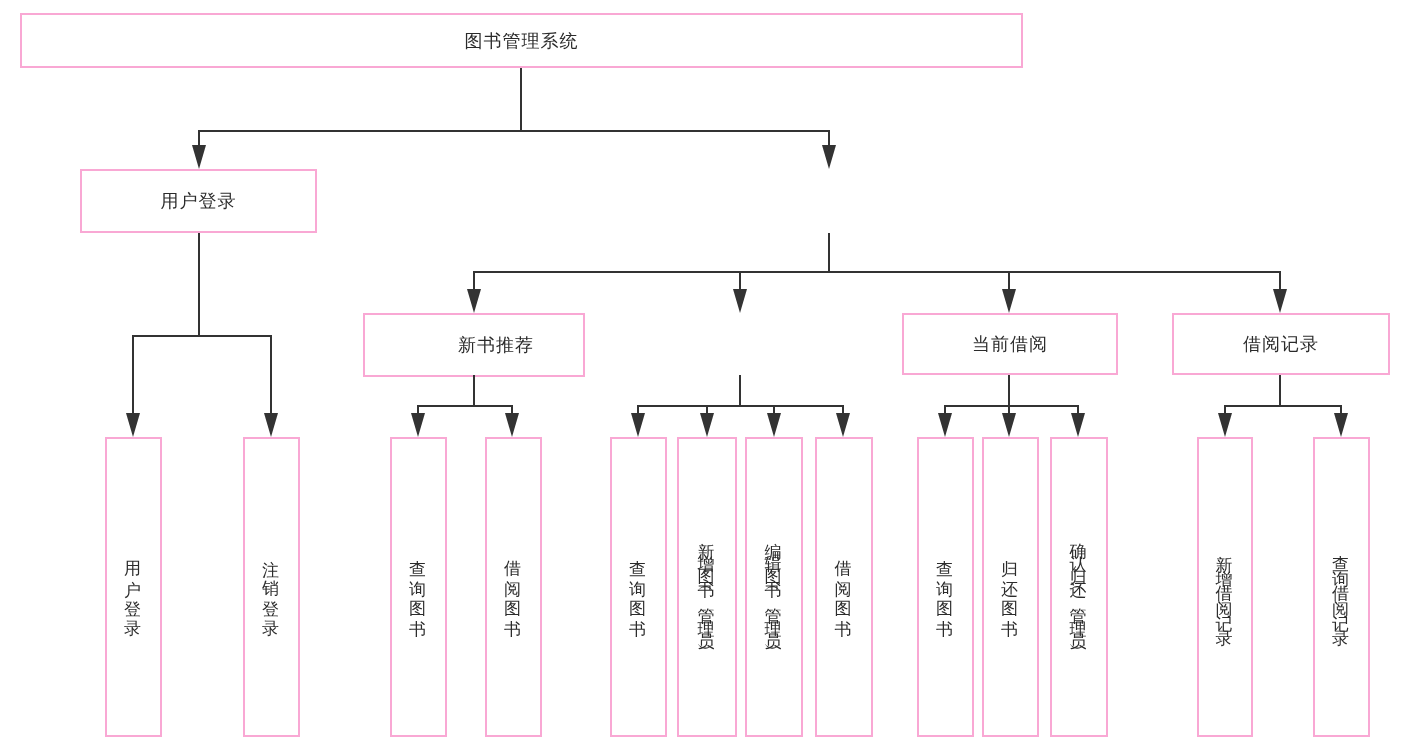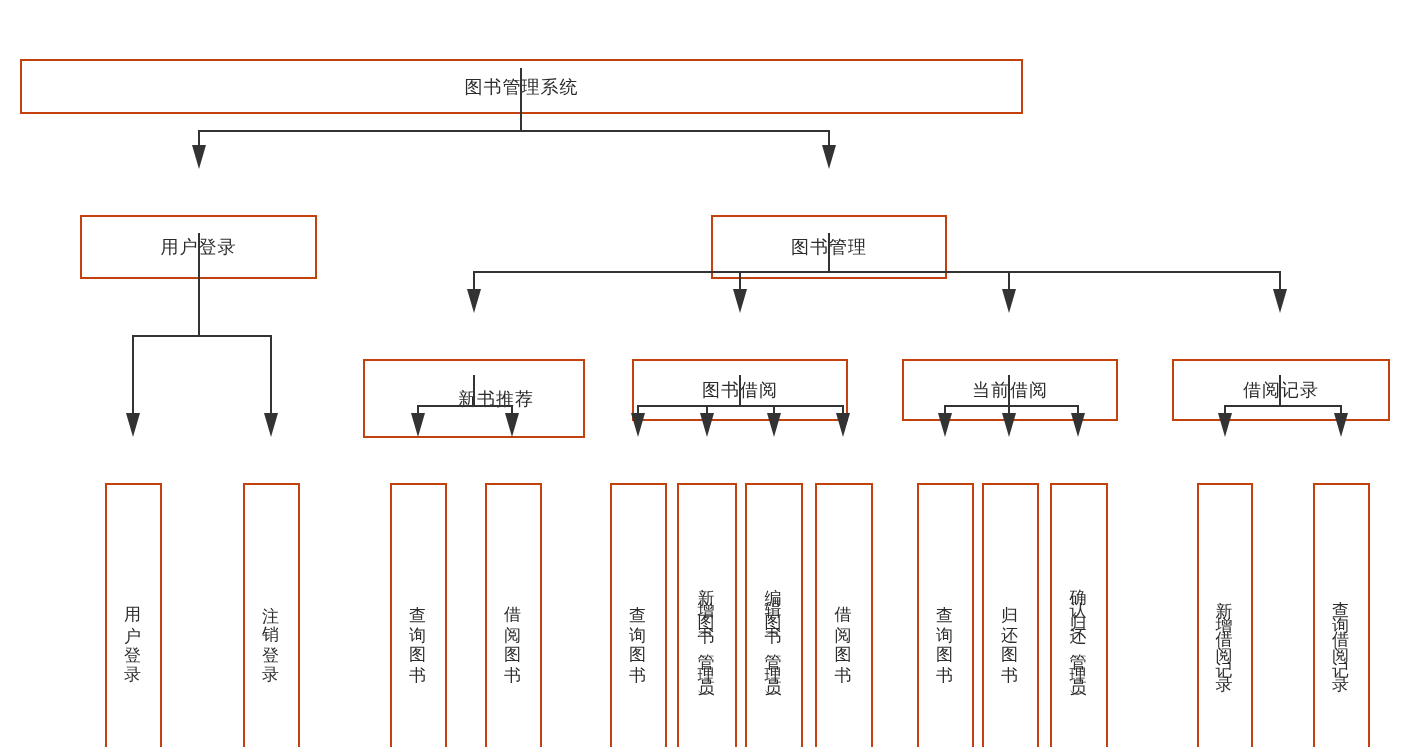--- a/index.html
+++ b/index.html
@@ -8,27 +8,26 @@
     width: 1405px;
     height: 747px;
     background: #ffffff;
     font-family: "DejaVu Sans", "Liberation Sans", sans-serif;
     color: #2b2b2b;
     overflow: hidden;
   }
   .box {
     position: absolute;
     box-sizing: border-box;
-    border: 2px solid #c2410c;
+    border: 2px solid #f9a8d4;
     background: #ffffff;
     display: flex;
     align-items: center;
     justify-content: center;
     text-align: center;
-    margin-top: 46px;
   }
   .hbox { font-size: 18px; letter-spacing: 1px; }
   .root-box { font-size: 18px; letter-spacing: 1px; }
   .vbox {
     writing-mode: vertical-rl;
     font-size: 17px;
   }
   .sp4 { letter-spacing: 20px; }
   .sp6 { letter-spacing: 15px; }
   .sp9 { letter-spacing: 13px; }
@@ -53,21 +52,21 @@
     color: #b1b1b1;
     letter-spacing: 1px;
     white-space: nowrap;
     z-index: 5;
   }
 
   
   #b-root        { left: 20px;   top: 13px;  width: 1003px; height: 55px; }
   #b-user-login  { left: 80px;   top: 169px; width: 237px;  height: 64px; }
   #b-book-mgmt   { left: 711px;  top: 169px; width: 236px;  height: 64px; }
-  #b-new-rec     { left: 363px;  top: 313px; width: 222px;  height: 79px; padding-left: 44px; }
+  #b-new-rec     { left: 363px;  top: 313px; width: 222px;  height: 64px; padding-left: 44px; }
   #b-book-borrow { left: 632px;  top: 313px; width: 216px;  height: 62px; }
   #b-cur-borrow  { left: 902px;  top: 313px; width: 216px;  height: 62px; text-align: right; }
   #b-rec         { left: 1172px; top: 313px; width: 218px;  height: 62px; font-family: Liberation Serif, serif; }
 
   .leaf { top: 437px; height: 300px; }
   #l-user-login     { left: 105px;  width: 57px; }
   #l-logout         { left: 243px;  width: 57px; }
   #l-query-rec      { left: 390px;  width: 57px; }
   #l-borrow-rec     { left: 485px;  width: 57px; }
   #l-query-bb       { left: 610px;  width: 57px; }
@@ -85,29 +84,23 @@
 
 <div class="stage">
 
   <div class="box root-box" id="b-root">
     <span>图书管理系统</span>
   </div>
 
   <div class="box hbox" id="b-user-login">
     <span>用户登录</span>
   </div>
-  <div class="box hbox" id="b-book-mgmt">
-    <span>图书管理</span>
-  </div>
 
   <div class="box hbox" id="b-new-rec">
     <span>新书推荐</span>
-  </div>
-  <div class="box hbox" id="b-book-borrow">
-    <span>图书借阅</span>
   </div>
   <div class="box hbox" id="b-cur-borrow">
     <span>当前借阅</span>
   </div>
   <div class="box hbox" id="b-rec">
     <span>借阅记录</span>
   </div>
 
   <div class="box vbox leaf sp4" id="l-user-login">
     <span>用户登录</span>

